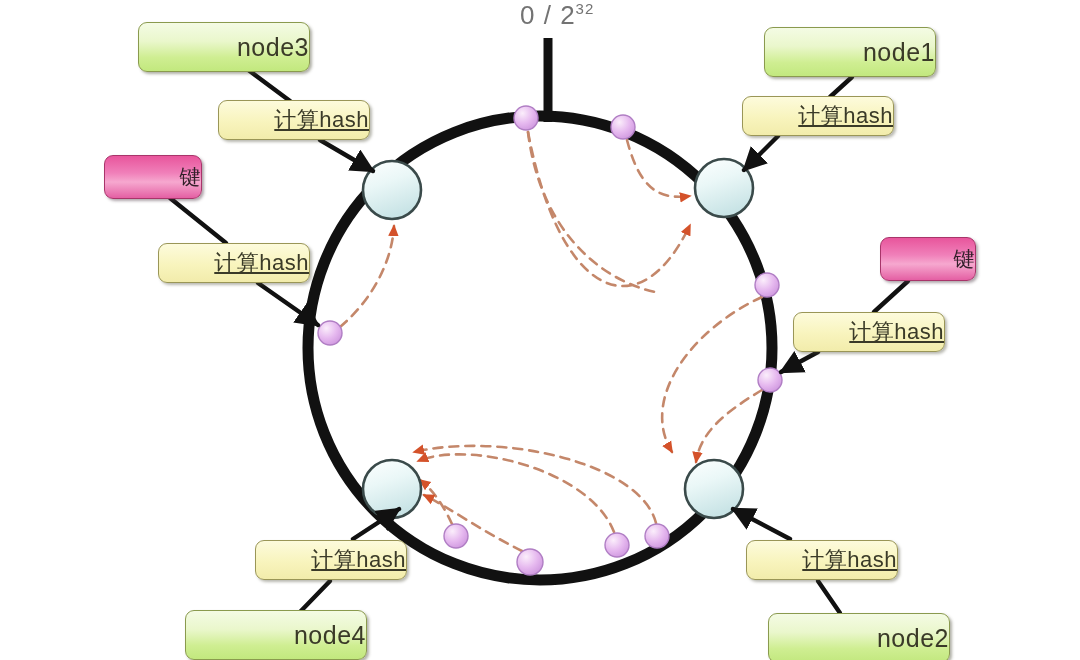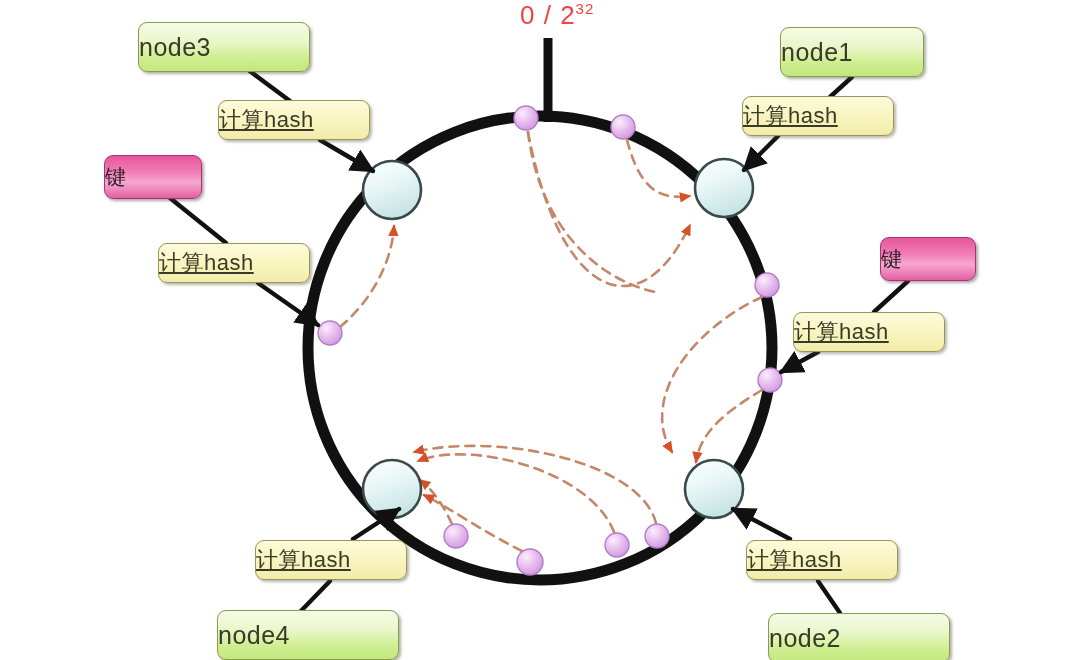--- a/index.html
+++ b/index.html
@@ -10,21 +10,21 @@
     overflow:hidden;
     position:relative;
   }
   #stage{position:absolute;left:0;top:0;width:1080px;height:660px;}
   svg#diagram{position:absolute;left:0;top:0;width:1080px;height:660px;}
 
   
   .lbl{
     position:absolute;
     box-sizing:border-box;
-    display:flex;align-items:center;justify-content:flex-start;
+    display:flex;align-items:center;justify-content:flex-end;
     border-radius:9px;
     white-space:nowrap;
     letter-spacing:.5px;
   }
   .lbl-node{
     background:linear-gradient(to bottom,#f4fbe4 0%,#eaf7cc 38%,#cfee92 72%,#c2e87e 100%);
     border:1.6px solid #8a9a4e;
     color:#3a3a28;
     font-size:25px;
     box-shadow:2px 2px 3px rgba(80,80,60,.45);
@@ -40,21 +40,21 @@
     background:linear-gradient(to bottom,#fdfbdc 0%,#f8f4bd 55%,#f2ecab 100%);
     border:1.5px solid #9a9657;
     color:#3a3a28;
     font-size:22px;
     box-shadow:2px 2px 3px rgba(80,80,60,.4);
     text-decoration:underline;
   }
   .ringtop{
     position:absolute;
     font-size:26px;
-    color:#ef4444;
+    color:#737373;
     letter-spacing:1px;
     white-space:nowrap;
   }
   .ringtop sup{font-size:15px;}
   .wm{
     position:absolute;
     font-size:13px;
     color:#c9c9c9;
     letter-spacing:1px;
     white-space:nowrap;
@@ -149,24 +149,24 @@
     </g>
   </svg>
 
   <div class="ringtop" style="left:520px;top:0px;">
     <span>0 / 2</span><sup>32</sup>
   </div>
 
   <div class="lbl lbl-node" style="left:138px;top:22px;width:172px;height:50px;">
     <span>node3</span>
   </div>
-  <div class="lbl lbl-node" style="left:780px;top:27px;width:144px;height:50px;">
+  <div class="lbl lbl-node" style="left:764px;top:27px;width:172px;height:50px;">
     <span>node1</span>
   </div>
-  <div class="lbl lbl-node" style="left:185px;top:610px;width:182px;height:50px;margin-left:32px;">
+  <div class="lbl lbl-node" style="left:185px;top:610px;width:182px;height:50px;">
     <span>node4</span>
   </div>
   <div class="lbl lbl-node" style="left:768px;top:613px;width:182px;height:50px;">
     <span>node2</span>
   </div>
 
   <div class="lbl lbl-key" style="left:104px;top:155px;width:98px;height:44px;">
     <span>键</span>
   </div>
   <div class="lbl lbl-key" style="left:880px;top:237px;width:96px;height:44px;">

